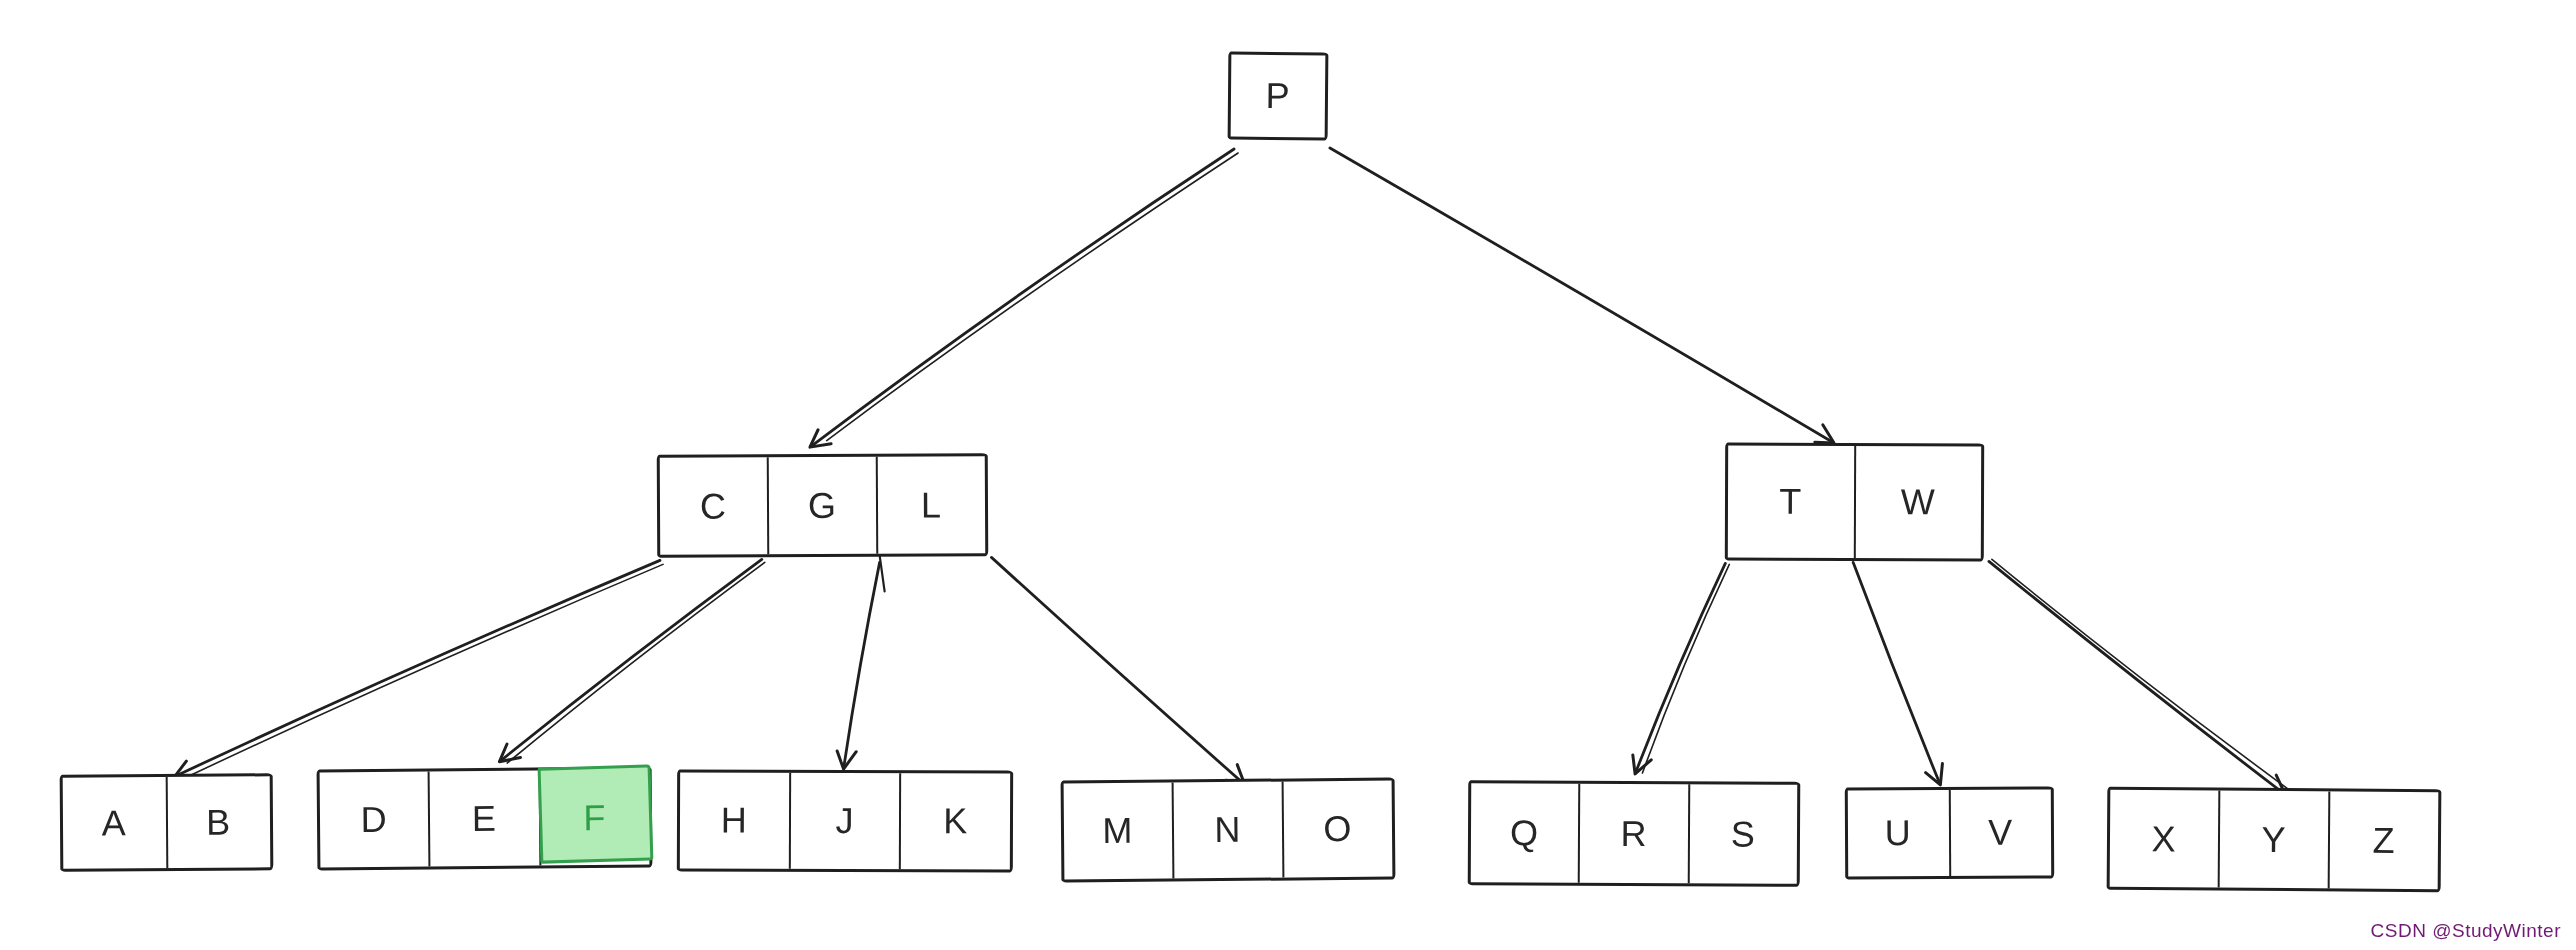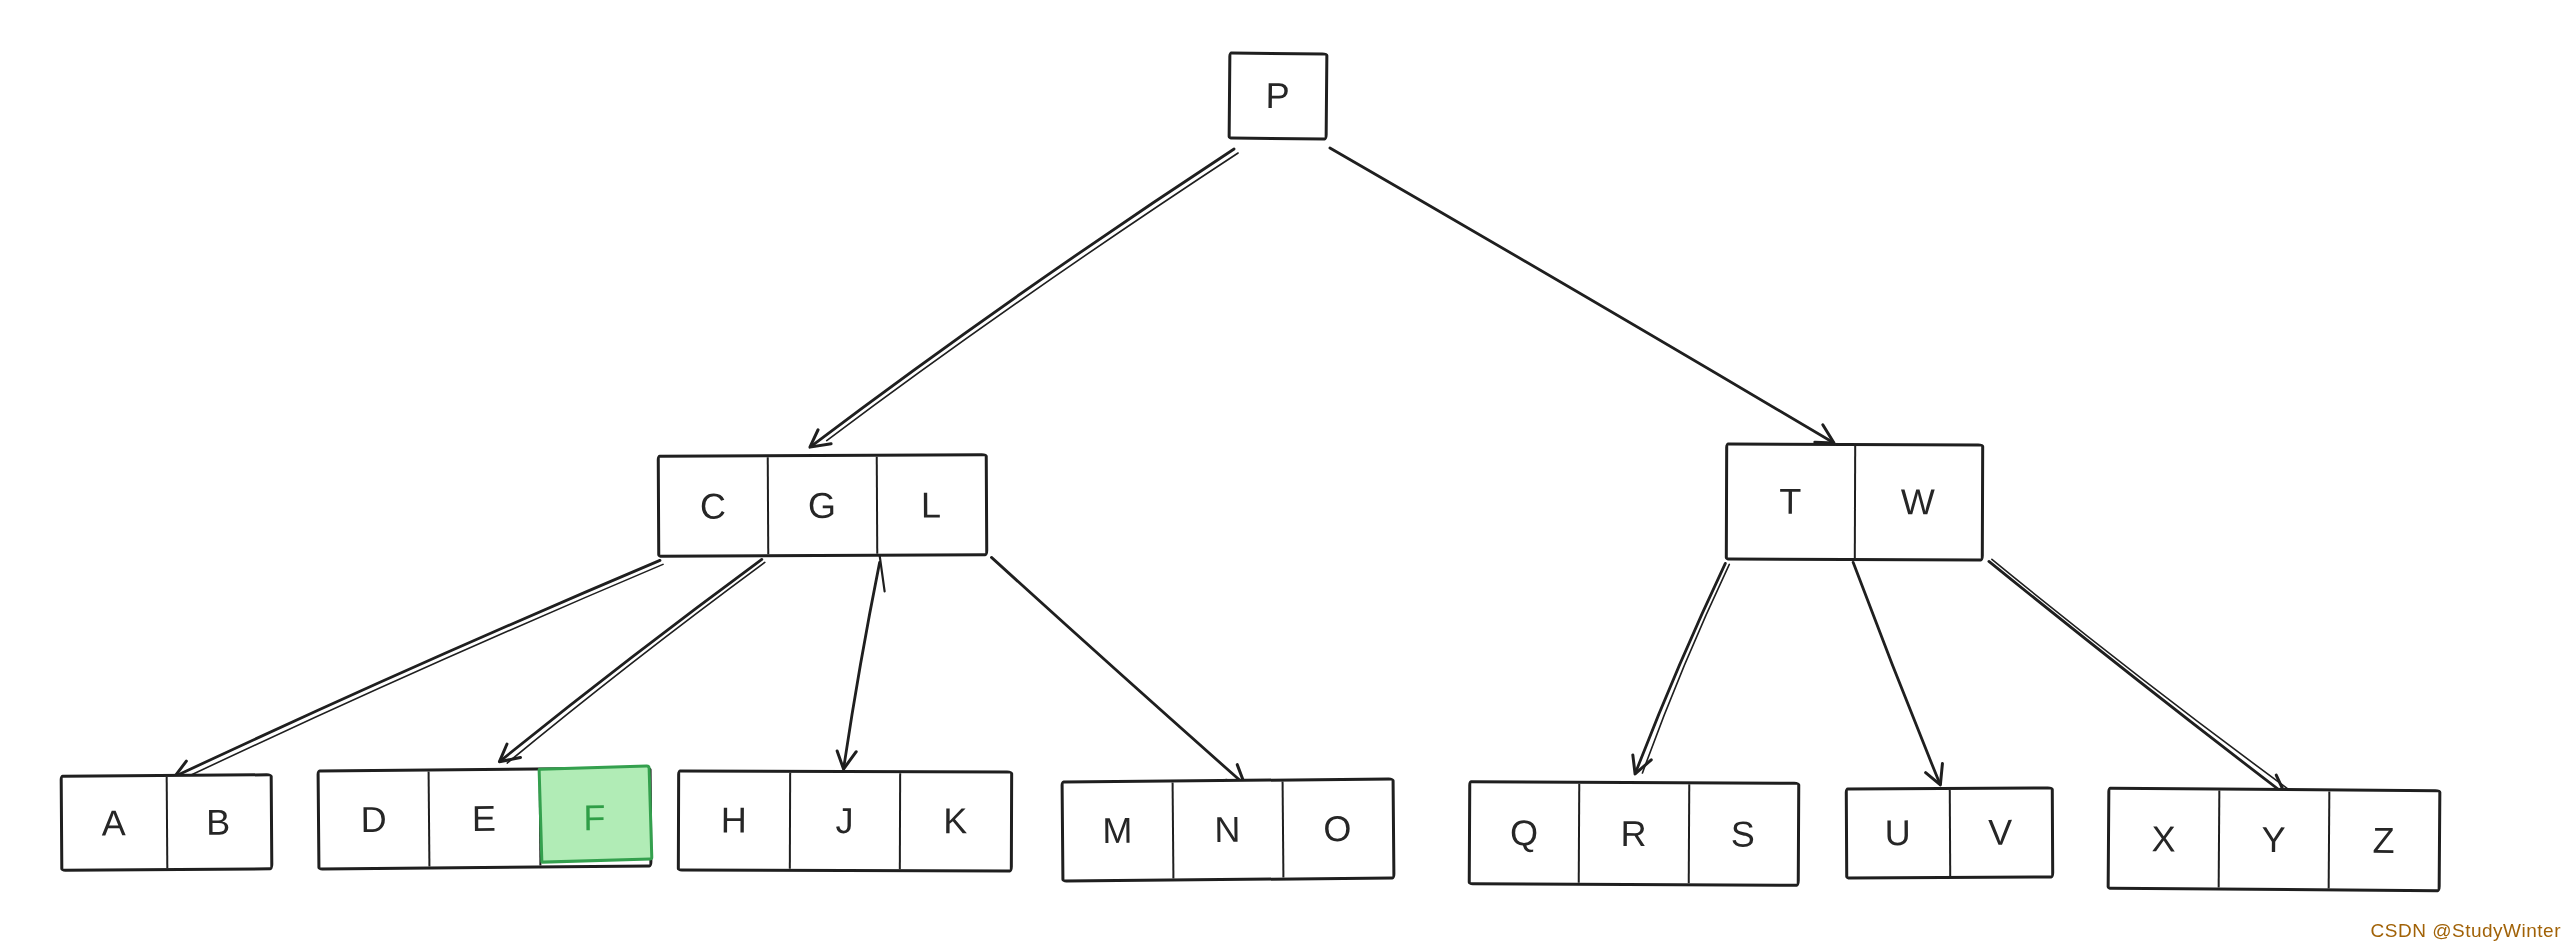--- a/index.html
+++ b/index.html
@@ -44,21 +44,21 @@
     border:3.5px solid #34a04e;
     border-radius:2px 4px 3px 2px;
     transform:rotate(-1.2deg);
     z-index:1;
   }
   .cell.hl .key{position:relative;z-index:2;color:#2f9e47;}
   .watermark{
     position:absolute;
     right:15px;bottom:9px;
     font-size:19px;
-    color:#a16207;
+    color:#701a75;
     letter-spacing:0.5px;
   }
 </style>
 </head>
 <body>
 
 <div class="canvas">
 
   <svg class="edges" viewBox="0 0 2580 952" xmlns="http://www.w3.org/2000/svg">
     <defs>

